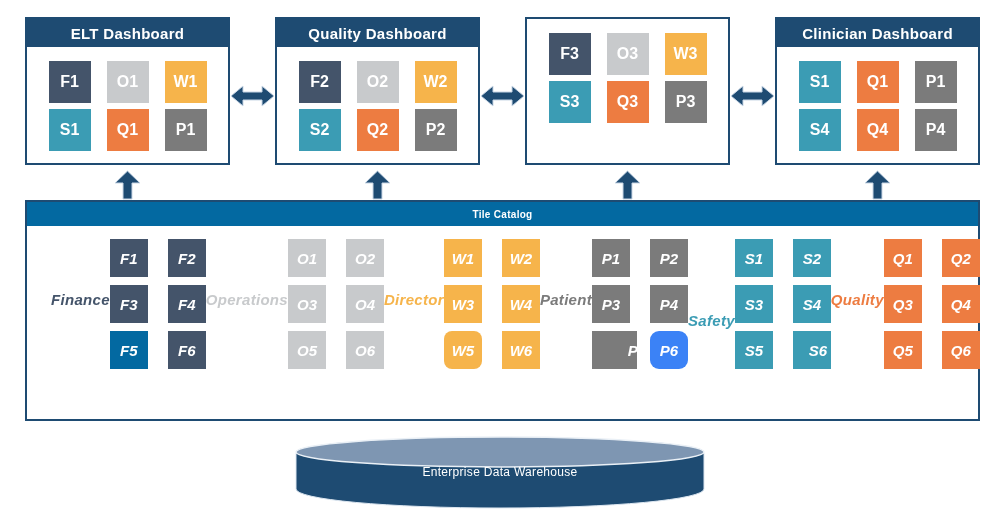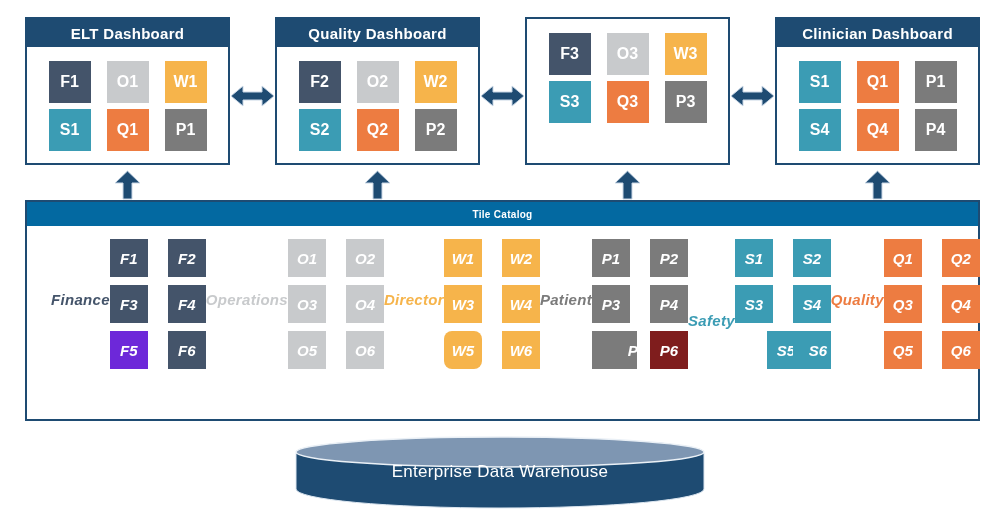--- a/index.html
+++ b/index.html
@@ -29,21 +29,21 @@
   .group { display: flex; flex-direction: row; align-items: center; font-style: italic; }
   .group-label { font-weight: bold; font-size: 15px; margin-bottom: 9px; letter-spacing: .3px; }
   .group-tiles { display: grid; grid-template-columns: repeat(2, 38px); gap: 8px 20px; }
   .ctile { width: 38px; height: 38px; font-size: 15px; }
 
   
   .cyl { position: absolute; left: 295px; top: 436px; line-height: 0; }
   .cyl-body { fill: #1e4b72; stroke: #dce6f0; stroke-width: 1; }
   .cyl-top { fill: #7e96b2; stroke: #eaf0f6; stroke-width: 1.5; }
   .cyl-label { position: absolute; left: 295px; top: 458px; width: 410px; height: 28px; line-height: 28px;
-               text-align: center; color: #ffffff; font-size: 17px; letter-spacing: .3px; }
+               text-align: center; color: #ffffff; font-size: 12px; letter-spacing: .3px; }
 </style>
 </head>
 <body>
 
 <div class="canvas">
 
   <section class="dash" style="left:25px">
     <div class="dash-title">ELT Dashboard</div>
     <div class="dash-tiles">
       <div class="tile" style="background: rgb(68, 84, 106);">F1</div>
@@ -131,21 +131,21 @@
     <div class="cat-title">Tile Catalog</div>
     <div class="cat-body">
 
       <div class="group">
         <div class="group-label" style="color: rgb(68, 84, 106);">Finance</div>
         <div class="group-tiles">
           <div class="tile ctile" style="background: rgb(68, 84, 106);">F1</div>
           <div class="tile ctile" style="background: rgb(68, 84, 106);">F2</div>
           <div class="tile ctile" style="background: rgb(68, 84, 106);">F3</div>
           <div class="tile ctile" style="background: rgb(68, 84, 106);">F4</div>
-          <div class="tile ctile" style="background: #6d28d9;">F5</div>
+          <div class="tile ctile" style="background: #0369a1;">F5</div>
           <div class="tile ctile" style="background: rgb(68, 84, 106);">F6</div>
         </div>
       </div>
 
       <div class="group">
         <div class="group-label" style="color: rgb(200, 202, 204);">Operations</div>
         <div class="group-tiles">
           <div class="tile ctile" style="background: rgb(200, 202, 204);">O1</div>
           <div class="tile ctile" style="background: rgb(200, 202, 204);">O2</div>
           <div class="tile ctile" style="background: rgb(200, 202, 204);">O3</div>
@@ -168,32 +168,32 @@
       </div>
 
       <div class="group">
         <div class="group-label" style="color: rgb(123, 123, 123);">Patient</div>
         <div class="group-tiles">
           <div class="tile ctile" style="background: rgb(123, 123, 123);">P1</div>
           <div class="tile ctile" style="background: rgb(123, 123, 123);">P2</div>
           <div class="tile ctile" style="background: rgb(123, 123, 123);">P3</div>
           <div class="tile ctile" style="background: rgb(123, 123, 123);">P4</div>
           <div class="tile ctile" style="background: rgb(123, 123, 123); padding-left: 45px;">P5</div>
-          <div class="tile ctile" style="background: #7f1d1d;">P6</div>
+          <div class="tile ctile" style="background: #3b82f6; border-radius: 9px;">P6</div>
         </div>
       </div>
 
       <div class="group">
         <div class="group-label" style="color: rgb(59, 156, 180); margin-top: 42px;">Safety</div>
         <div class="group-tiles">
           <div class="tile ctile" style="background: rgb(59, 156, 180);">S1</div>
           <div class="tile ctile" style="background: rgb(59, 156, 180);">S2</div>
           <div class="tile ctile" style="background: rgb(59, 156, 180);">S3</div>
           <div class="tile ctile" style="background: rgb(59, 156, 180);">S4</div>
-          <div class="tile ctile" style="background: rgb(59, 156, 180); margin-left: 32px;">S5</div>
+          <div class="tile ctile" style="background: rgb(59, 156, 180);">S5</div>
           <div class="tile ctile" style="background: rgb(59, 156, 180); padding-left: 12px;">S6</div>
         </div>
       </div>
 
       <div class="group">
         <div class="group-label" style="color: rgb(237, 124, 65);">Quality</div>
         <div class="group-tiles">
           <div class="tile ctile" style="background: rgb(237, 124, 65);">Q1</div>
           <div class="tile ctile" style="background: rgb(237, 124, 65);">Q2</div>
           <div class="tile ctile" style="background: rgb(237, 124, 65);">Q3</div>

